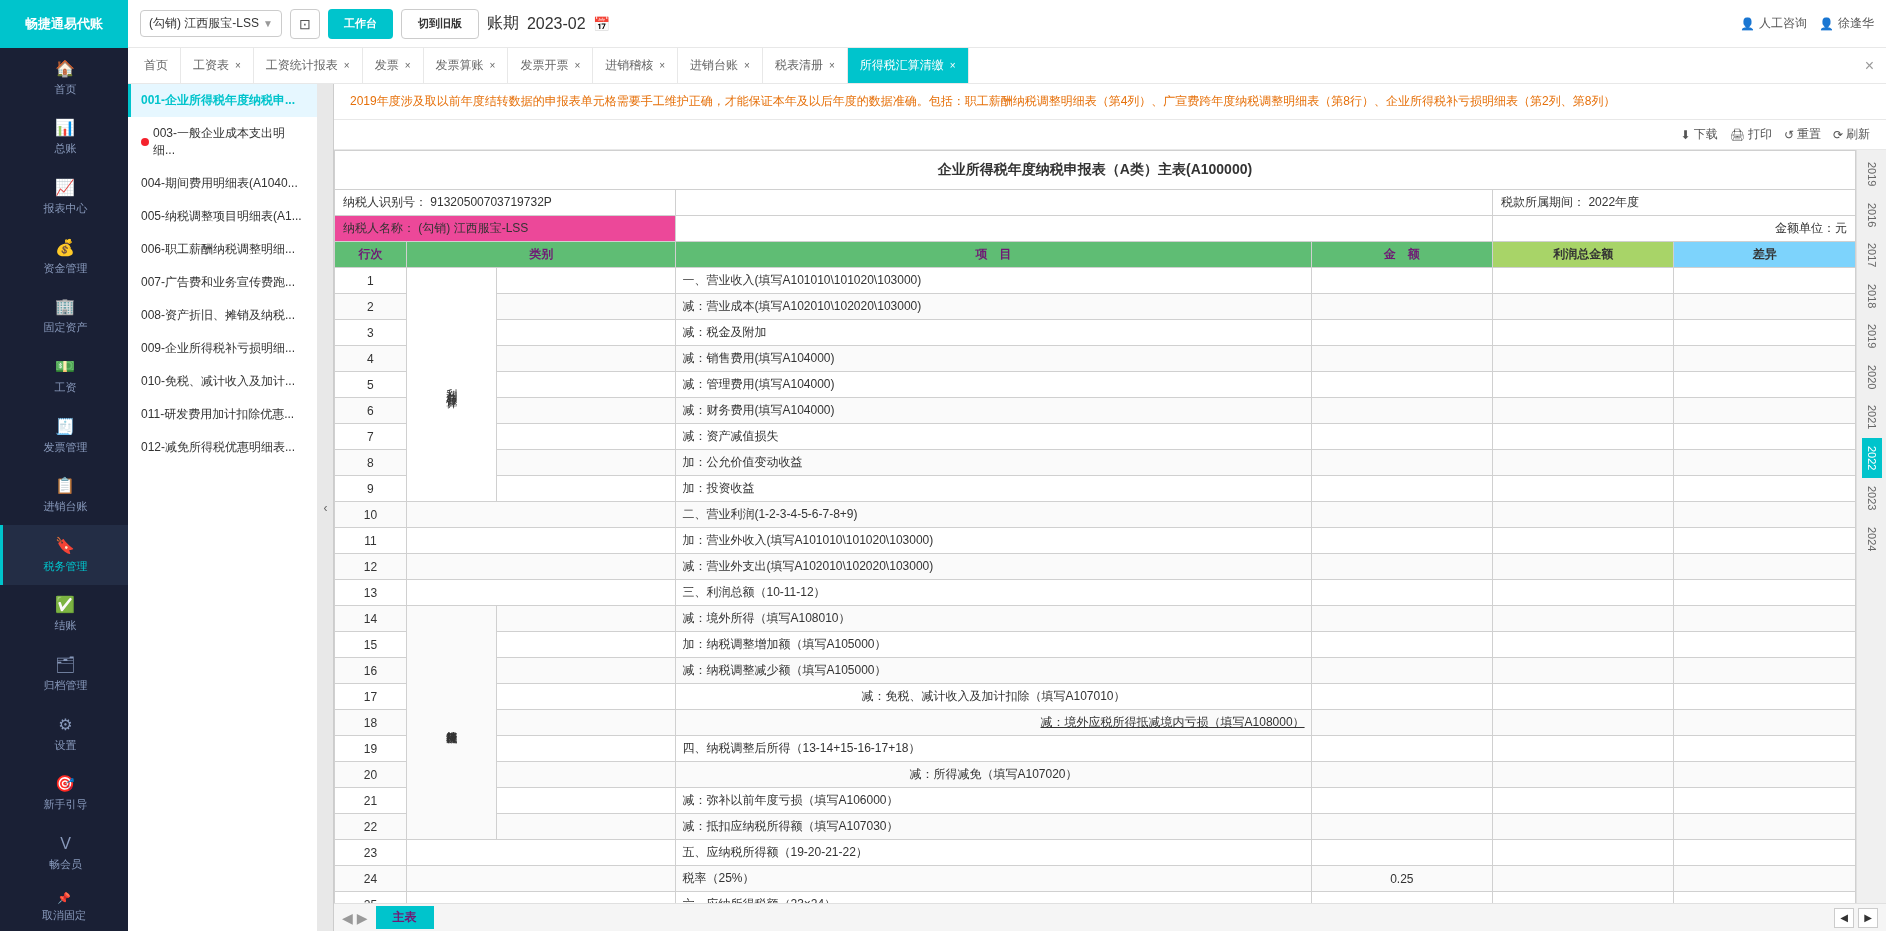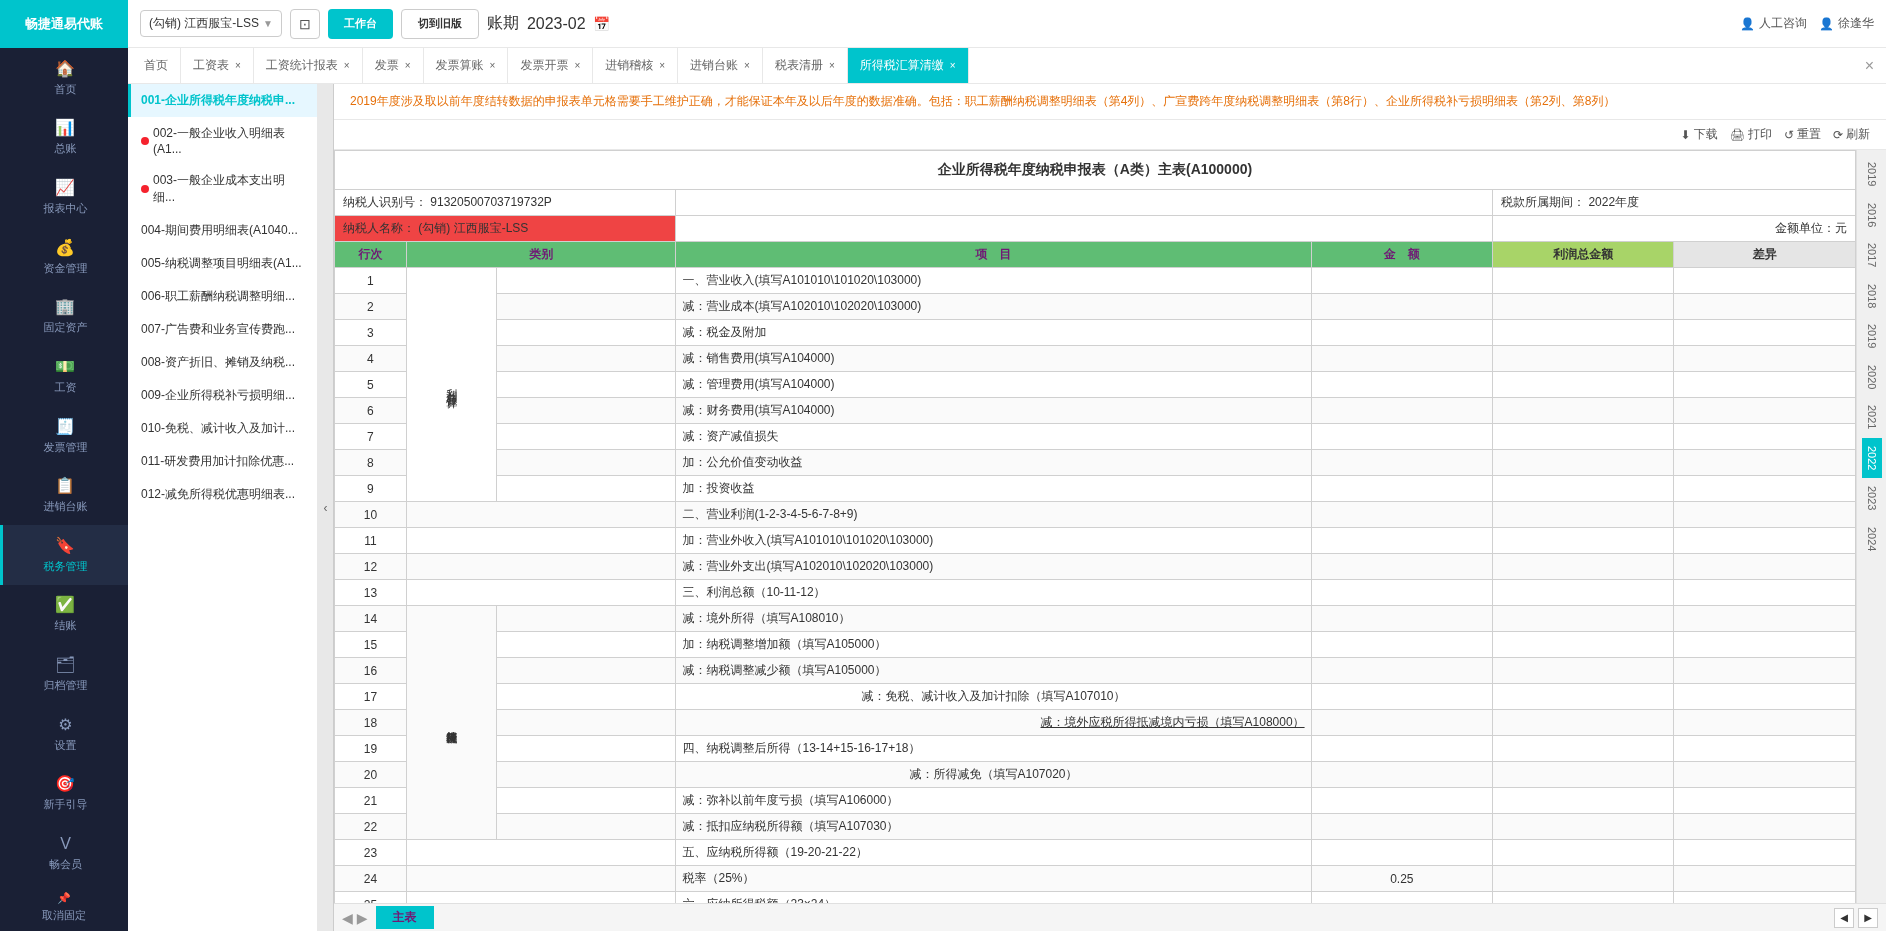--- a/index.html
+++ b/index.html
@@ -235,24 +235,20 @@
         <span class="tab-close">×</span>
       </div>
       <span class="tab-right-close">×</span>
     </div>
 
     <div class="content-area">
 
       <div class="left-panel">
         <div class="left-panel-item active">
           <span>001-企业所得税年度纳税申...</span>
-        </div>
-        <div class="left-panel-item">
-          <span class="status-dot dot-red"></span>
-          <span>002-一般企业收入明细表(A1...</span>
         </div>
         <div class="left-panel-item">
           <span class="status-dot dot-red"></span>
           <span>003-一般企业成本支出明细...</span>
         </div>
         <div class="left-panel-item">
           <span>004-期间费用明细表(A1040...</span>
         </div>
         <div class="left-panel-item">
           <span>005-纳税调整项目明细表(A1...</span>
@@ -334,37 +330,37 @@
                     <span>91320500703719732P</span>
                   </td>
                   <td colspan="2" style="background:#fff; border:1px solid #d0d0d0;"></td>
                   <td colspan="2" style="text-align:left; background:#fff; border:1px solid #d0d0d0; padding:4px 8px;">
                     <span>税款所属期间：</span>
                     <span>2022年度</span>
                   </td>
                 </tr>
 
                 <tr>
-                  <td colspan="3" style="text-align:left; background:#ef4444; border:1px solid #d0d0d0; padding:4px 8px;">
+                  <td colspan="3" style="text-align:left; background:#ec4899; border:1px solid #d0d0d0; padding:4px 8px;">
                     <span>纳税人名称：</span>
                     <span>(勾销) 江西服宝-LSS</span>
                   </td>
                   <td colspan="2" style="background:#fff; border:1px solid #d0d0d0;"></td>
                   <td colspan="2" style="text-align:right; background:#fff; border:1px solid #d0d0d0; padding:4px 8px;">
                     <span>金额单位：元</span>
                   </td>
                 </tr>
 
                 <tr>
                   <th>行次</th>
                   <th colspan="2">类别</th>
                   <th>项　目</th>
                   <th class="col-amount">金　额</th>
                   <th class="col-profit" style="background:#a8d468; color:#333;">利润总金额</th>
-                  <th class="col-diff" style="background:#e5e5e5; color:#333;font-family:Liberation Mono, monospace;">差异</th>
+                  <th class="col-diff" style="background:#7dd3fc; color:#333;font-family:Liberation Mono, monospace;">差异</th>
                 </tr>
 
                 <tr>
                   <td>1</td>
                   <td rowspan="9" class="merged-category" style="font-size:11px; writing-mode:vertical-rl; text-orientation:mixed; letter-spacing:2px; text-align:center; background:#fff0;">利润总额计算</td>
                   <td></td>
                   <td style="text-align:left;">一、营业收入(填写A101010\101020\103000)</td>
                   <td></td>
                   <td></td>
                   <td></td>

